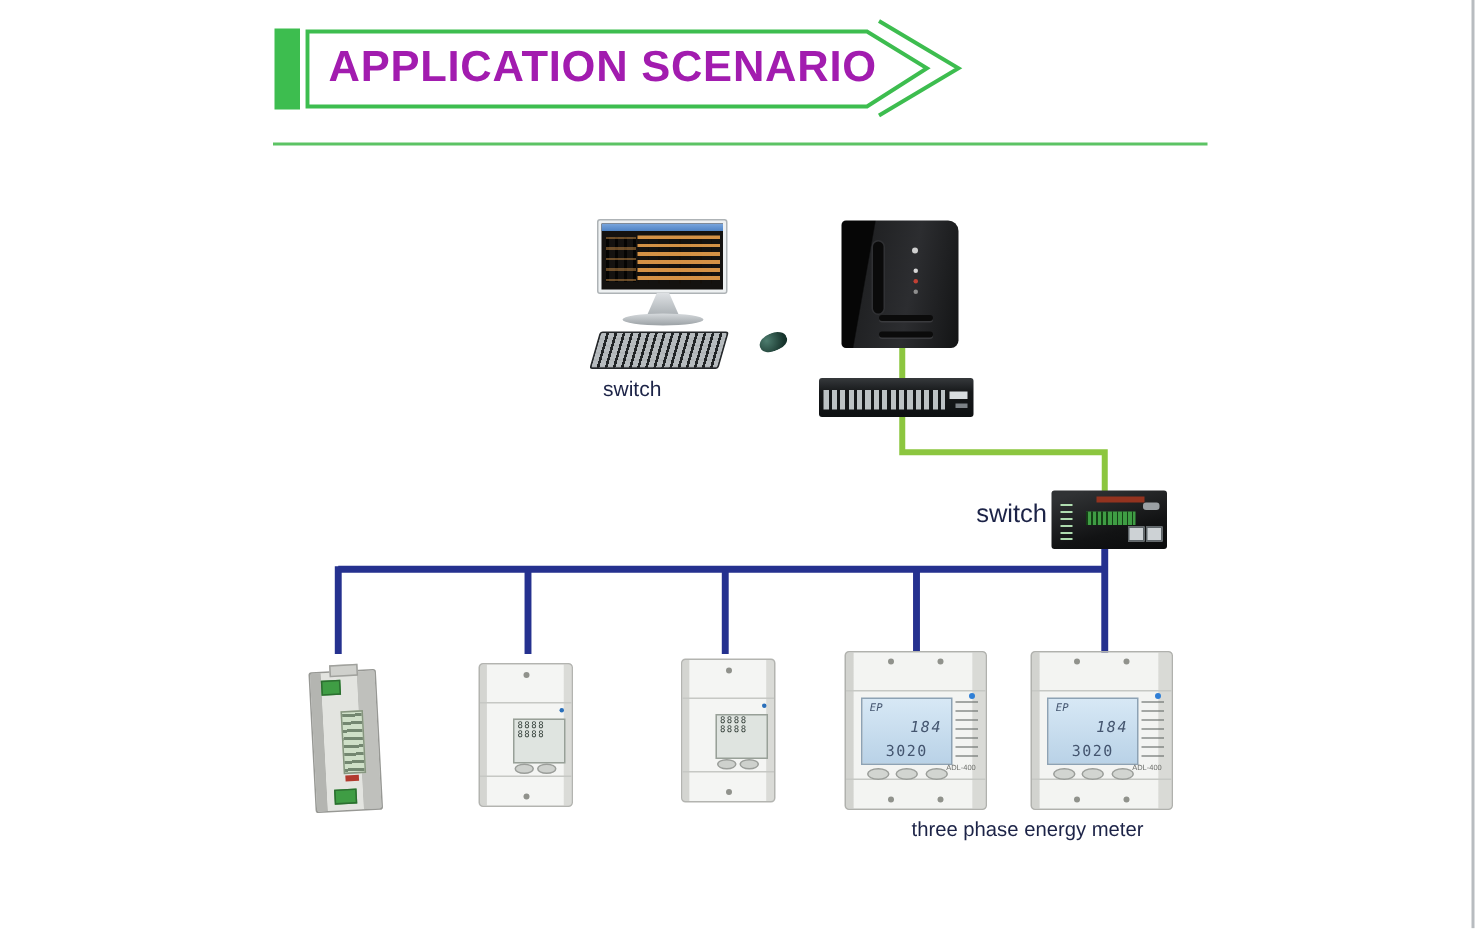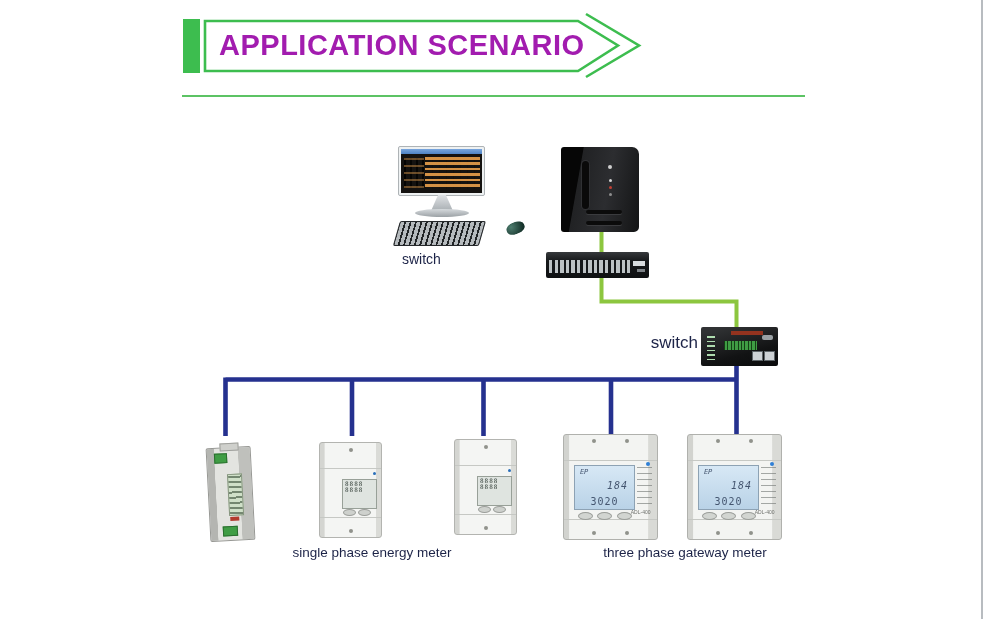--- a/index.html
+++ b/index.html
@@ -248,16 +248,15 @@
     </div>
     <div class="m4-side"></div>
     <div class="m4-btn" style="left:15%;"></div>
     <div class="m4-btn" style="left:36%;"></div>
     <div class="m4-btn" style="left:57%;"></div>
     <div class="m4-model">ADL-400</div>
   </div>
 
   <div class="lbl lbl-switch">switch</div>
   <div class="lbl lbl-gateway">switch</div>
-  <div class="lbl lbl-sp">single phase energy meter</div>
-  <div class="lbl lbl-tp">three phase gateway meter</div>
+  <div class="lbl lbl-tp">three phase energy meter</div>
 
 </div>
 
 </body></html>

